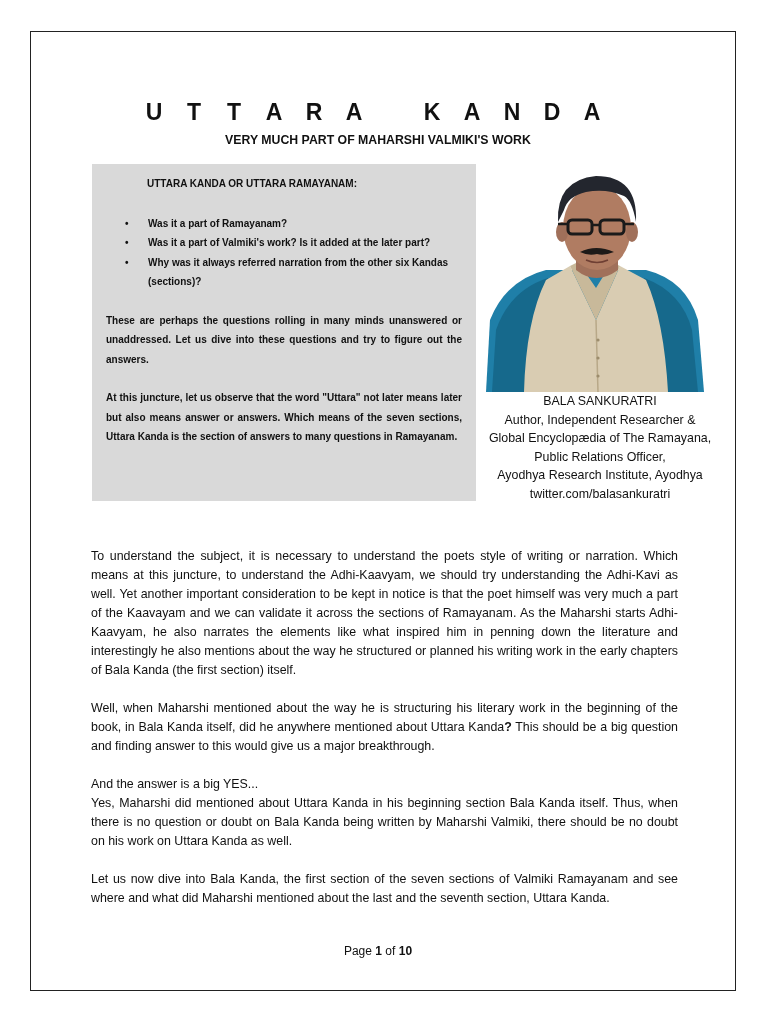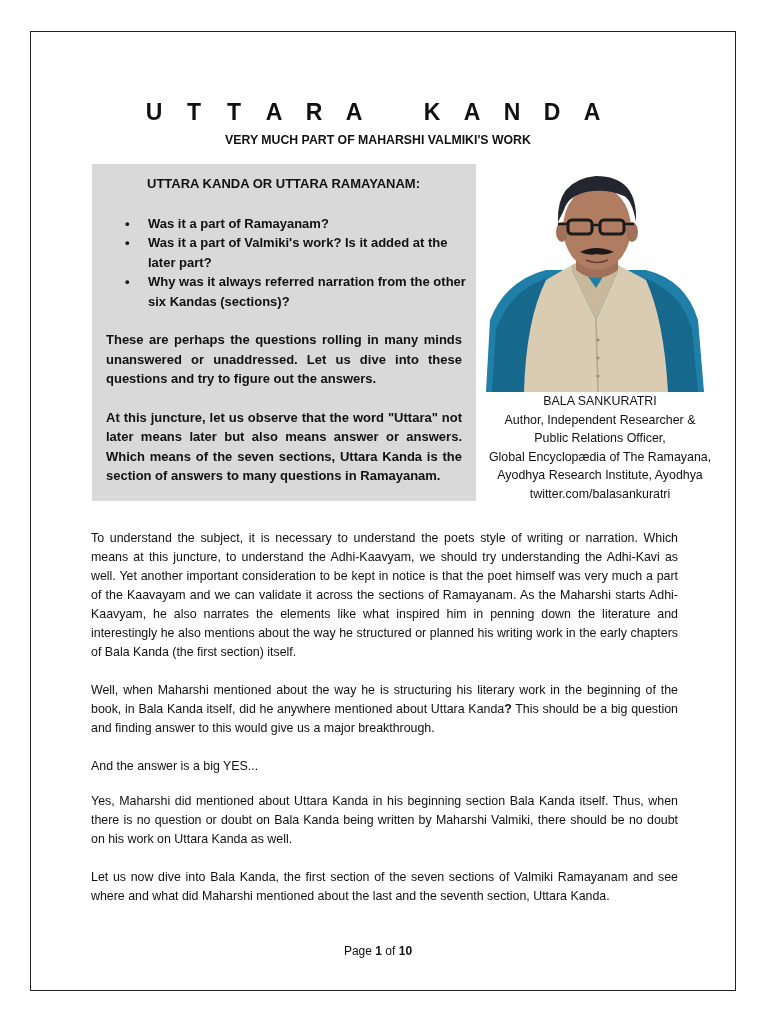--- a/index.html
+++ b/index.html
@@ -8,36 +8,36 @@
   .page-border { position: absolute; left: 30px; top: 31px; width: 706px; height: 960px;
                  border: 1.5px solid #222; box-sizing: border-box; }
   .title { position: absolute; left: 90px; top: 96px; width: 566px; text-align: center;
            font-weight: bold; font-size: 23px; letter-spacing: 0; line-height: 32px; }
   .title .tl { display: inline-block; width: 40px; text-align: center; }
   .title .gap { display: inline-block; width: 38px; }
   .subtitle { position: absolute; left: 90px; top: 132px; width: 576px; text-align: center;
               font-weight: bold; font-size: 12.3px; line-height: 16px; }
   .qbox { position: absolute; left: 92px; top: 164px; width: 384px; height: 337px;
           background: #d9d9d9; box-sizing: border-box; padding: 10px 10px 0 10px;
-          font-weight: bold; font-size: 13px; line-height: 19.5px; }
+          font-weight: bold; font-size: 10px; line-height: 19.5px; }
   .qbox-heading { margin-left: 45px; margin-top: 0; }
   .qbox ul { list-style: none; margin: 20px 0 0 0; padding: 0; }
   .qbox li { position: relative; padding-left: 46px; }
   .qbox li .bullet { position: absolute; left: 23px; top: 0; }
   .qbox p { margin: 4px; text-align: justify; }
   .qbox .p1 { margin-top: 19px; }
   .qbox .p2 { margin-top: 19px; }
   .photo { position: absolute; left: 486px; top: 170px; width: 218px; height: 222px; overflow: hidden; }
   .caption { position: absolute; left: 480px; top: 392px; width: 240px; text-align: center;
              font-size: 12.4px; line-height: 18.5px; }
   .caption .name { font-weight: normal; }
-  .body-text { position: absolute; left: 91px; top: 529px; width: 587px;
+  .body-text { position: absolute; left: 91px; top: 547px; width: 587px;
                font-size: 12.4px; line-height: 19px; text-align: justify; }
   .body-text p { margin: 0 0 19px 0; }
-  .body-text p.tight { margin-bottom: 16px; }
+  .body-text p.tight { margin-bottom: 0; }
   .body-text .q { font-weight: bold; }
   .footer { position: absolute; left: 90px; top: 943px; width: 576px; text-align: center;
             font-size: 12px; line-height: 16px; }
   .footer b { font-weight: bold; }
 </style>
 </head>
 <body>
 
 <div class="page-border"></div>
 
@@ -99,22 +99,22 @@
 
     <path d="M94 82 Q110 74 128 82 Q118 86 111 84 Q102 86 94 82 Z" fill="#1e1a18"></path>
 
     <path d="M100 90 Q111 95 122 90" stroke="#6e3f33" stroke-width="1.5" fill="none"></path>
   </svg>
 </div>
 
 <div class="caption">
   <div class="name">BALA SANKURATRI</div>
   <div>Author, Independent Researcher &amp;</div>
+  <div>Global Encyclopædia of The Ramayana,</div>
   <div>Public Relations Officer,</div>
-  <div>Global Encyclopædia of The Ramayana,</div>
   <div>Ayodhya Research Institute, Ayodhya</div>
   <div>twitter.com/balasankuratri</div>
 </div>
 
 <div class="body-text">
   <p>To understand the subject, it is necessary to understand the poets style of writing or narration. Which means at this juncture, to understand the Adhi-Kaavyam, we should try understanding the Adhi-Kavi as well. Yet another important consideration to be kept in notice is that the poet himself was very much a part of the Kaavayam and we can validate it across the sections of Ramayanam. As the Maharshi starts Adhi-Kaavyam, he also narrates the elements like what inspired him in penning down the literature and interestingly he also mentions about the way he structured or planned his writing work in the early chapters of Bala Kanda (the first section) itself.</p>
   <p><span>Well, when Maharshi mentioned about the way he is structuring his literary work in the beginning of the book, in Bala Kanda itself, did he anywhere mentioned about Uttara Kanda</span><span class="q">?</span><span> This should be a big question and finding answer to this would give us a major breakthrough.</span></p>
   <p class="tight">And the answer is a big YES...</p>
   <p>Yes, Maharshi did mentioned about Uttara Kanda in his beginning section Bala Kanda itself. Thus, when there is no question or doubt on Bala Kanda being written by Maharshi Valmiki, there should be no doubt on his work on Uttara Kanda as well.</p>
   <p>Let us now dive into Bala Kanda, the first section of the seven sections of Valmiki Ramayanam and see where and what did Maharshi mentioned about the last and the seventh section, Uttara Kanda.</p>

